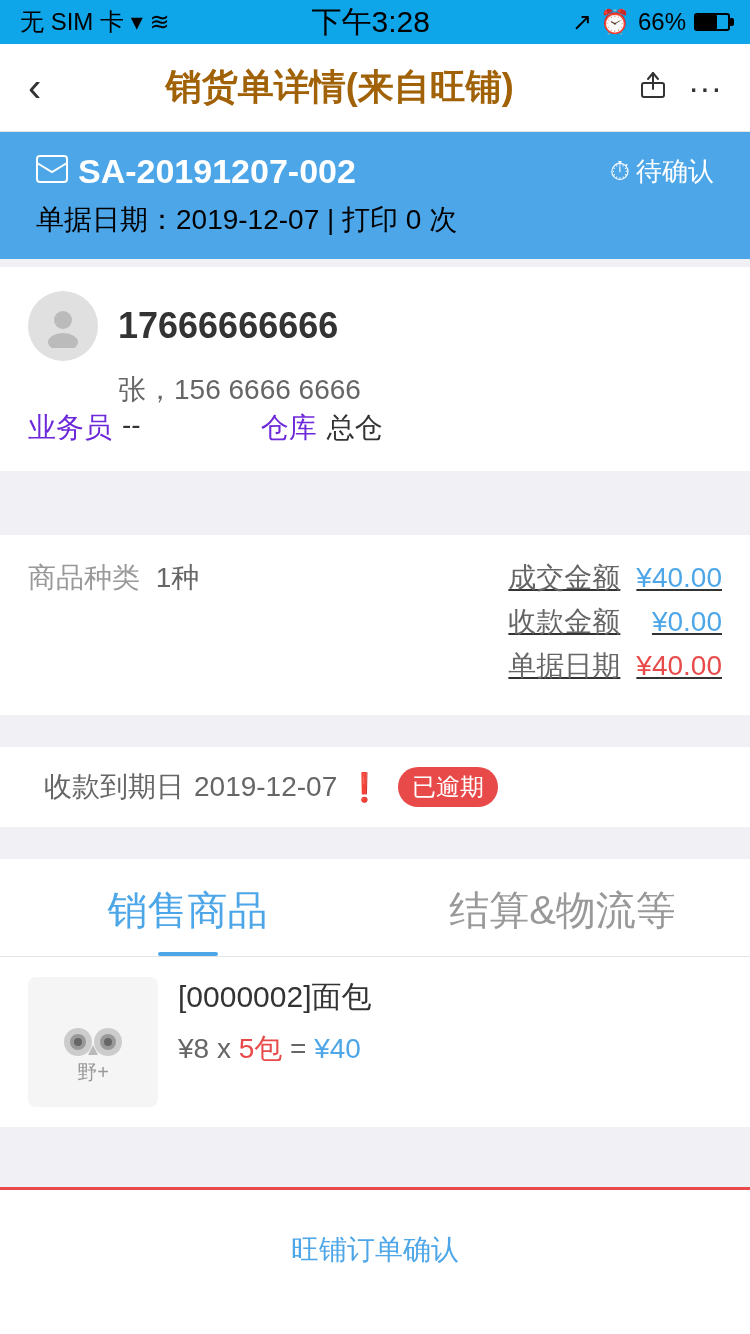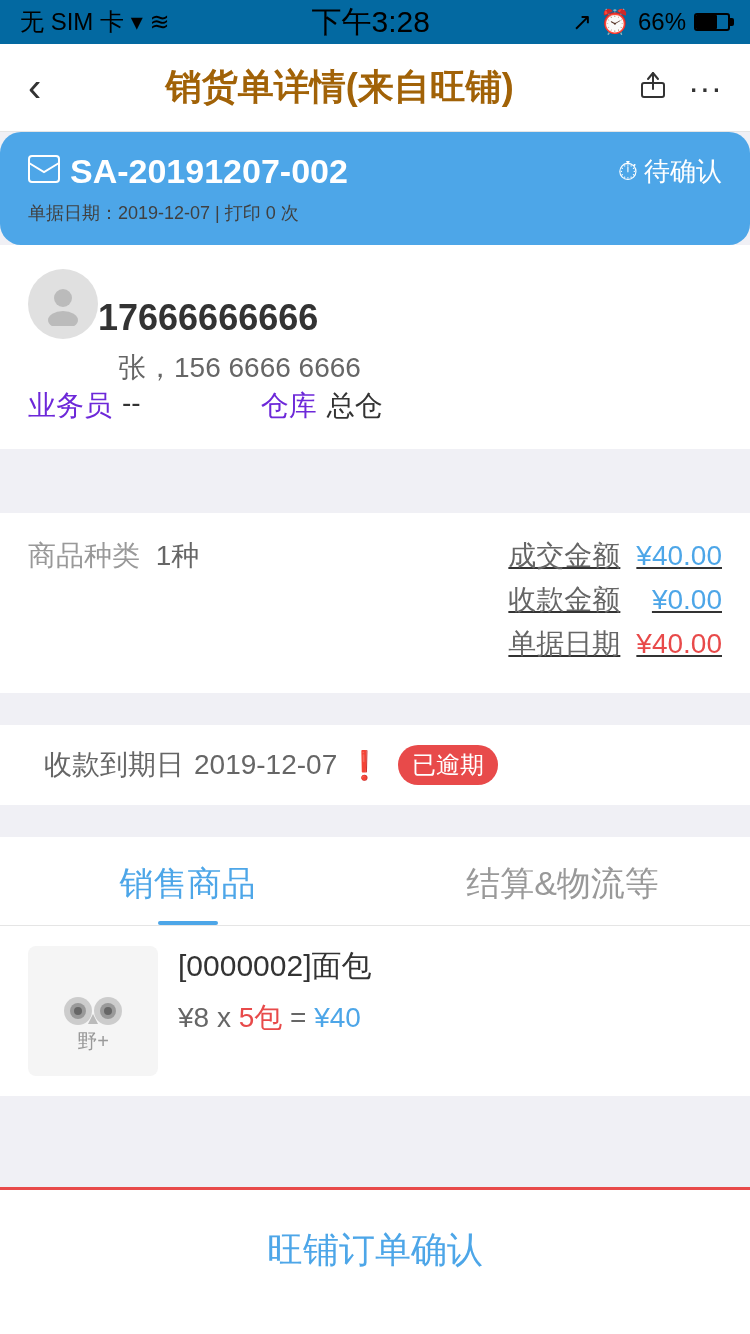--- a/index.html
+++ b/index.html
@@ -8,21 +8,21 @@
       width: 750px;
       min-height: 1334px;
       font-family: -apple-system, "PingFang SC", "Helvetica Neue", sans-serif;
       background: #f0f0f5;
       font-size: 28px;
       color: #333;
     }
     
     .status-bar {
       height: 44px;
-      background: #0369a1;
+      background: #0ea5e9;
       display: flex;
       align-items: center;
       justify-content: space-between;
       padding: 0 20px;
       font-size: 24px;
       color: #000;
     }
     .status-left { display: flex; align-items: center; gap: 10px; }
     .status-center { font-size: 30px; font-weight: 500; }
     .status-right { display: flex; align-items: center; gap: 8px; font-size: 24px; }
@@ -54,23 +54,22 @@
     }
     .nav-action {
       font-size: 34px;
       color: #333;
       cursor: pointer;
     }
 
     
     .order-header {
       background: #4DA6E8;
-      padding: 20px 28px;
-      margin-bottom: 0;
-      border-radius: 21px;
+      padding: 20px 36px;
+      margin-bottom: 8px;
     }
     .order-header-top {
       display: flex;
       align-items: center;
       justify-content: space-between;
       margin-bottom: 10px;
     }
     .order-id {
       color: #fff;
       font-size: 34px;
@@ -80,33 +79,34 @@
       gap: 10px;
     }
     .order-status {
       color: #fff;
       font-size: 26px;
       display: flex;
       align-items: center;
       gap: 6px;
     }
     .order-date {
-      color: #404040;
-      font-size: 18px;
+      color: #000000;
+      font-size: 28px;
     }
 
     
     .customer-section {
       background: #fff;
       padding: 24px 28px;
       margin-bottom: 16px;
     }
     .customer-row {
       display: flex;
-      align-items: flex-end;
+      align-items: center;
+      gap: 20px;
       margin-bottom: 10px;
     }
     .avatar {
       width: 70px;
       height: 70px;
       border-radius: 50%;
       background: #e0e0e0;
       display: flex;
       align-items: center;
       justify-content: center;
@@ -187,21 +187,21 @@
     
     .tabs {
       background: #fff;
       display: flex;
       border-bottom: 1px solid #e5e5e5;
     }
     .tab {
       flex: 1;
       text-align: center;
       padding: 24px 0 18px;
-      font-size: 34px;
+      font-size: 40px;
       color: #999;
       position: relative;
       cursor: pointer;
     }
     .tab.active {
       color: #4DA6E8;
     }
     .tab.active::after {
       content: '';
       position: absolute;
@@ -260,21 +260,21 @@
       background: #fff;
       padding: 16px 28px 40px;
       border-top: 3px solid #E84A4A;
     }
     .confirm-btn {
       width: 100%;
       height: 88px;
       border: none;
       background: #fff;
       color: #4DA6E8;
-      font-size: 36px;
+      font-size: 28px;
       font-weight: 500;
       cursor: pointer;
       border-radius: 4px;
       display: flex;
       align-items: center;
       justify-content: center;
     }
 
     
     .divider {

